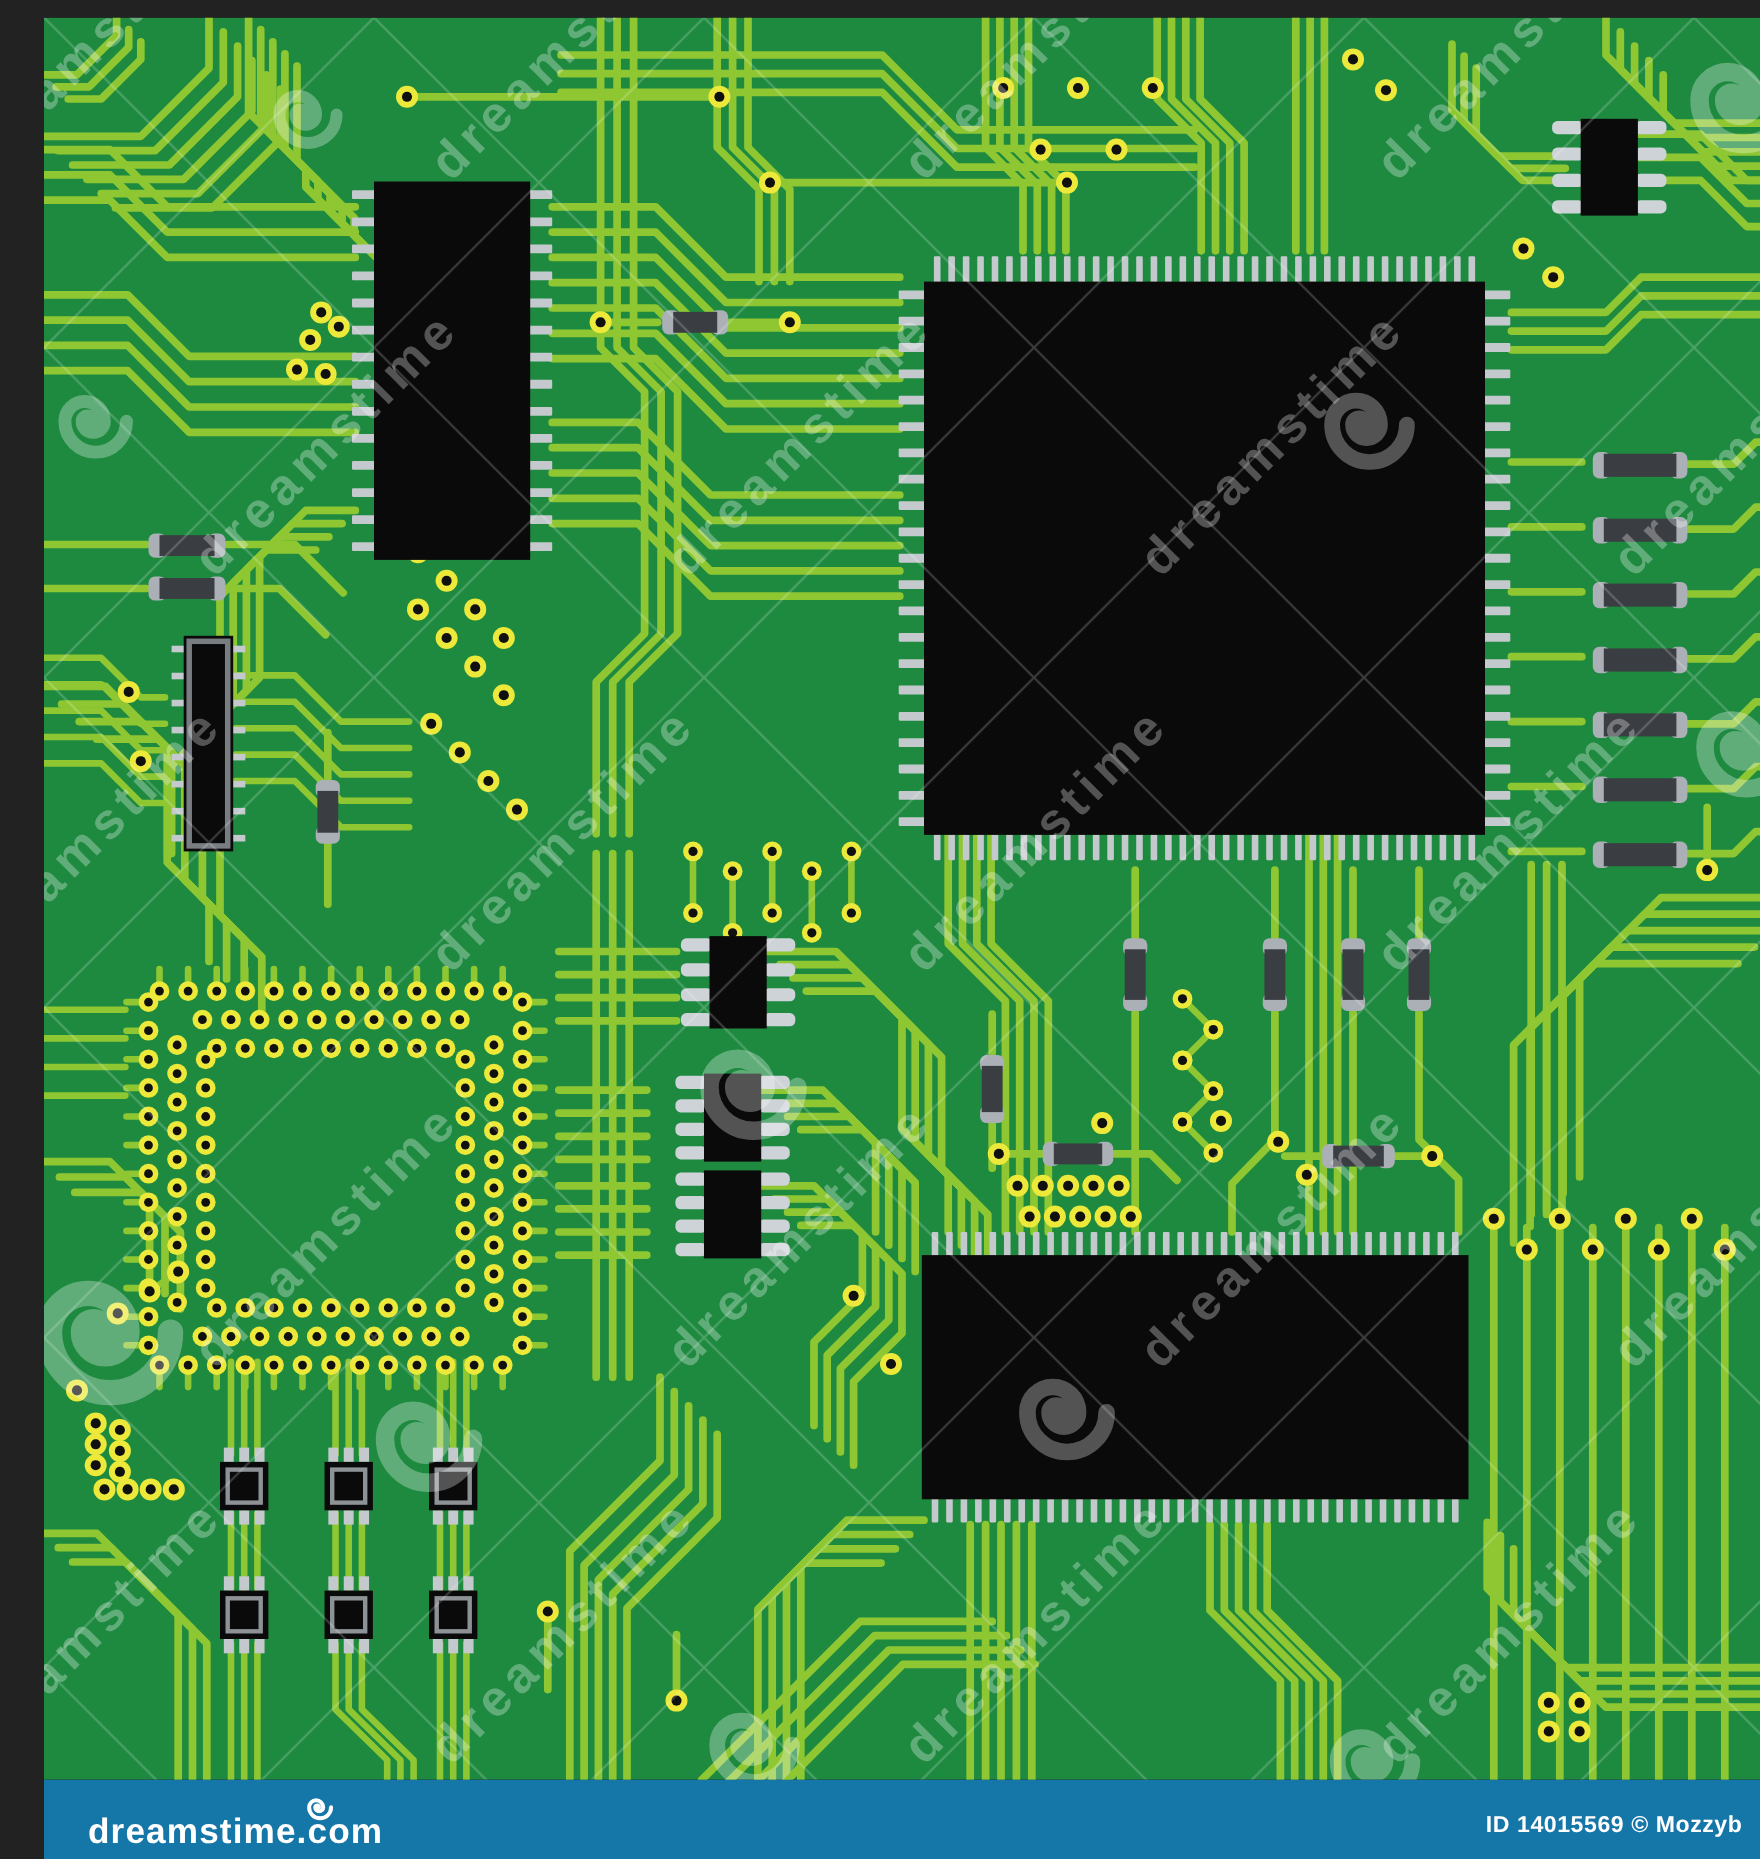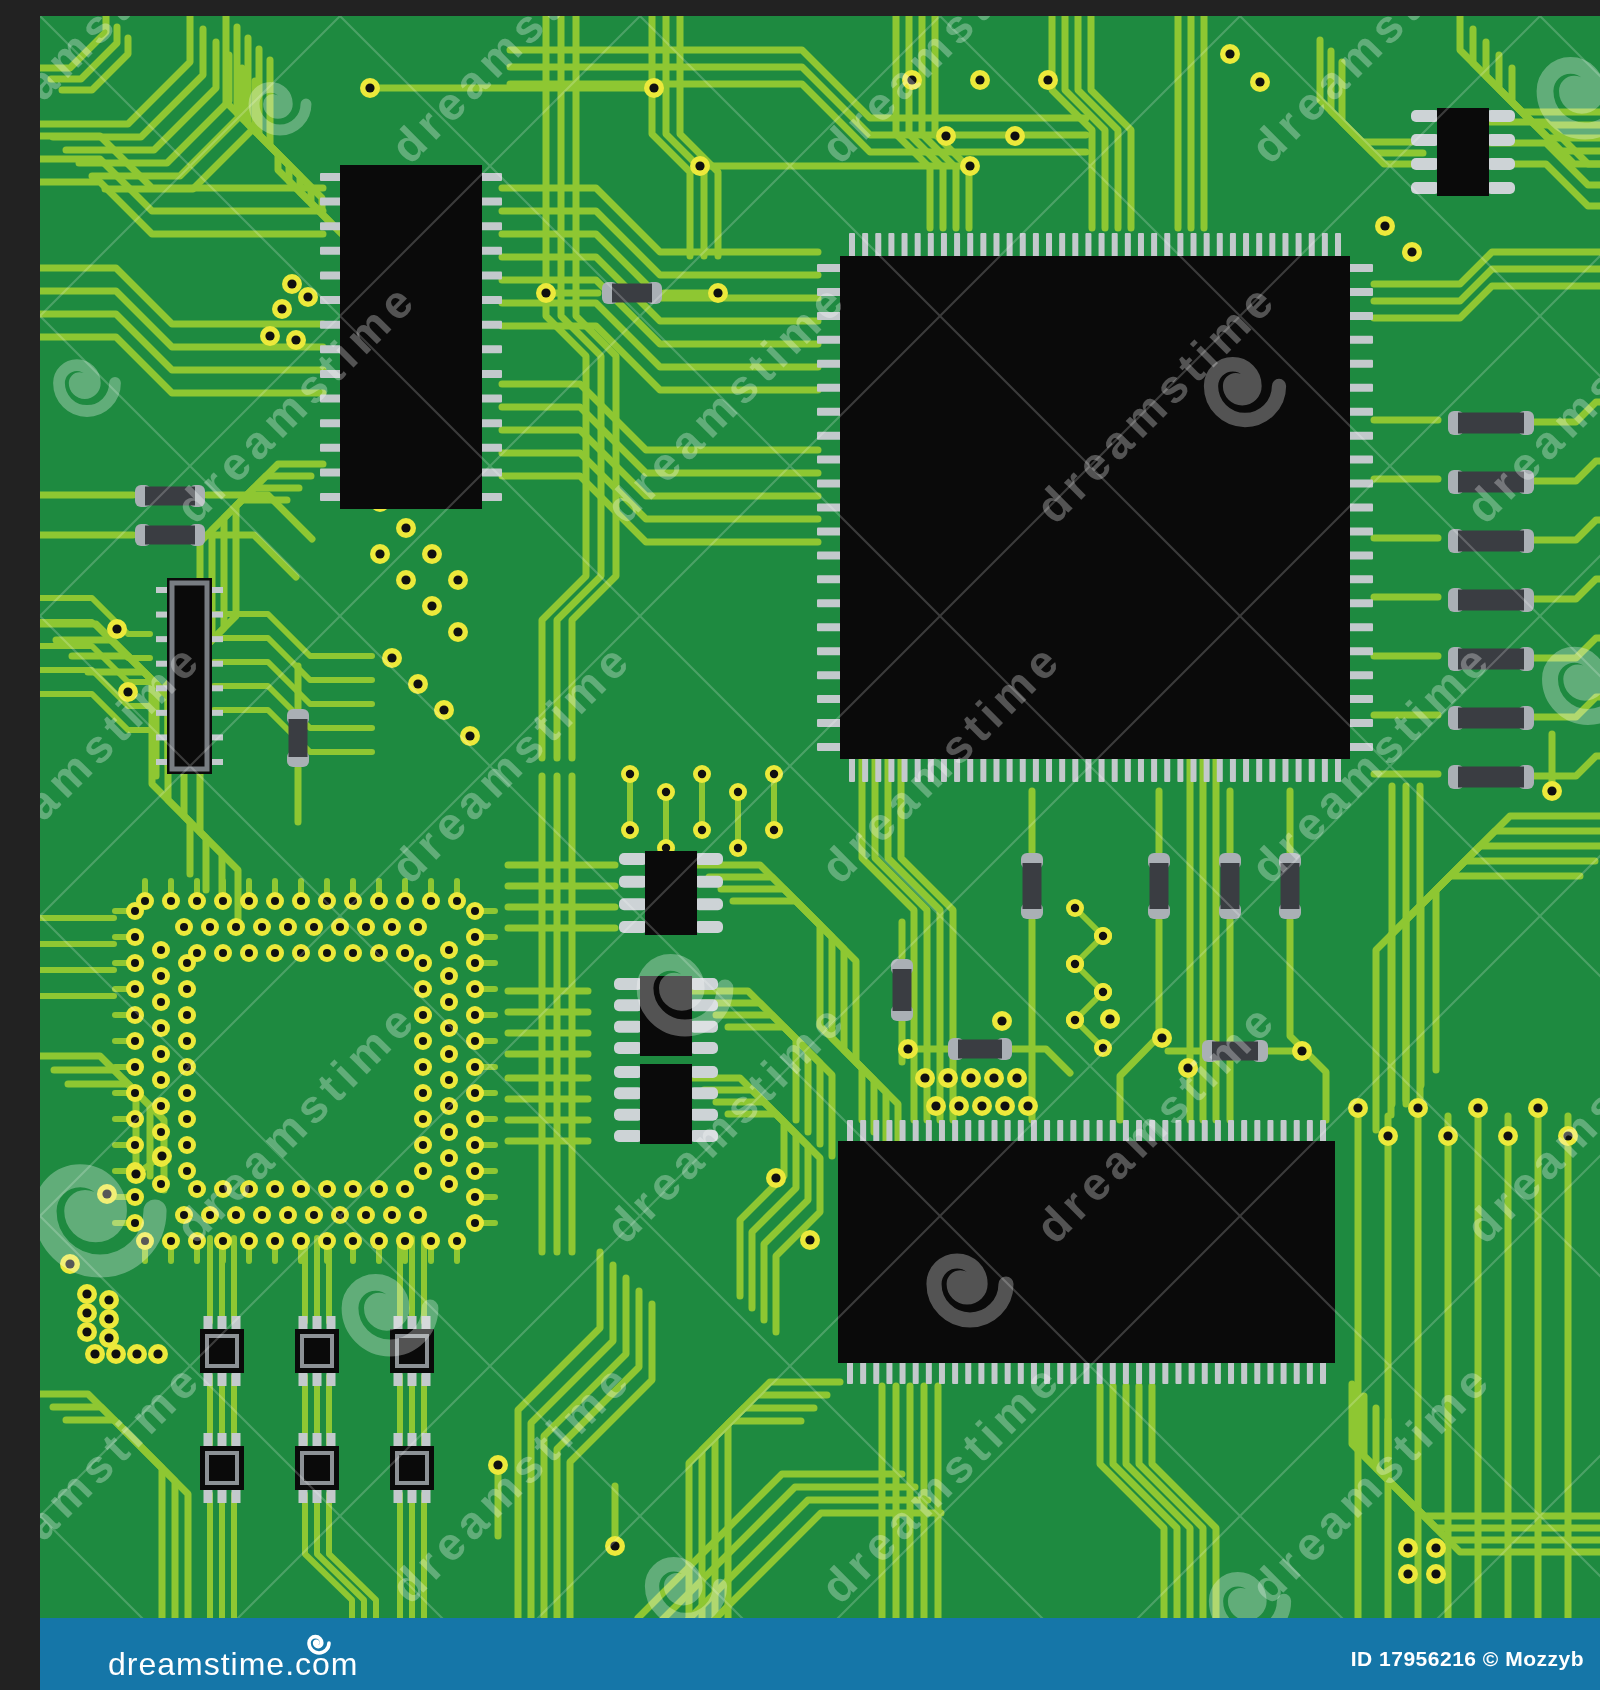--- a/index.html
+++ b/index.html
@@ -3,22 +3,22 @@
 <meta charset="utf-8">
 <style>
   html,body{margin:0;padding:0;background:#222;}
   .stage{position:relative;width:1600px;height:1690px;overflow:hidden;
          font-family:"Liberation Sans",sans-serif;}
   .board-wrap{position:absolute;top:0;left:0;width:1600px;height:1602px;}
   svg.board{display:block;width:1600px;height:1602px;}
   .footer{position:absolute;left:0;bottom:0;width:1600px;height:88px;
           display:flex;justify-content:space-between;align-items:flex-start;
           box-sizing:border-box;padding:30px 56px 0 40px;}
-  .brand{position:relative;display:inline-block;color:#fff;font-weight:normal;
-         font-size:32px;letter-spacing:1px;line-height:1;margin-left:28px;}
+  .brand{position:relative;display:inline-block;color:#fff;font-weight:bold;
+         font-size:32px;letter-spacing:1px;line-height:1;}
   .brand-swirl{position:absolute;top:-20px;left:196px;}
   .credit{color:#fff;font-weight:bold;font-size:21px;letter-spacing:0.5px;line-height:1;}
 </style>
 </head>
 <body>
 
 <figure class="stage">
   <div class="board-wrap">
     <svg id="pcb" class="board" xmlns="http://www.w3.org/2000/svg" viewBox="0 0 1600 1602">
         <rect x="0" y="0" width="1600" height="1602" fill="#1e8a40"></rect>
@@ -1235,15 +1235,15 @@
         </defs>
       </svg>
   </div>
   <div class="footer" id="footer-bar" style="background: rgb(21, 118, 168);">
     <span class="brand">
       <span>dreamstime.com</span>
       <svg class="brand-swirl" width="30" height="30" viewBox="-15 -15 30 30">
         <path id="footer-swirl-path" fill="none" stroke="#ffffff" stroke-width="3.6" stroke-linecap="round" d="M 10 0 A 10 10 0 1 1 -10 0 A 6.4 6.4 0 1 1 2.8000000000000003 0 A 3.5999999999999996 3.5999999999999996 0 1 1 -4.4 0 A 1.7000000000000002 1.7000000000000002 0 1 1 -1 0"></path>
       </svg>
     </span>
-    <span class="credit">ID 17956216 © Mozzyb</span>
+    <span class="credit">ID 14015569 © Mozzyb</span>
   </div>
 </figure>
 
 </body></html>

